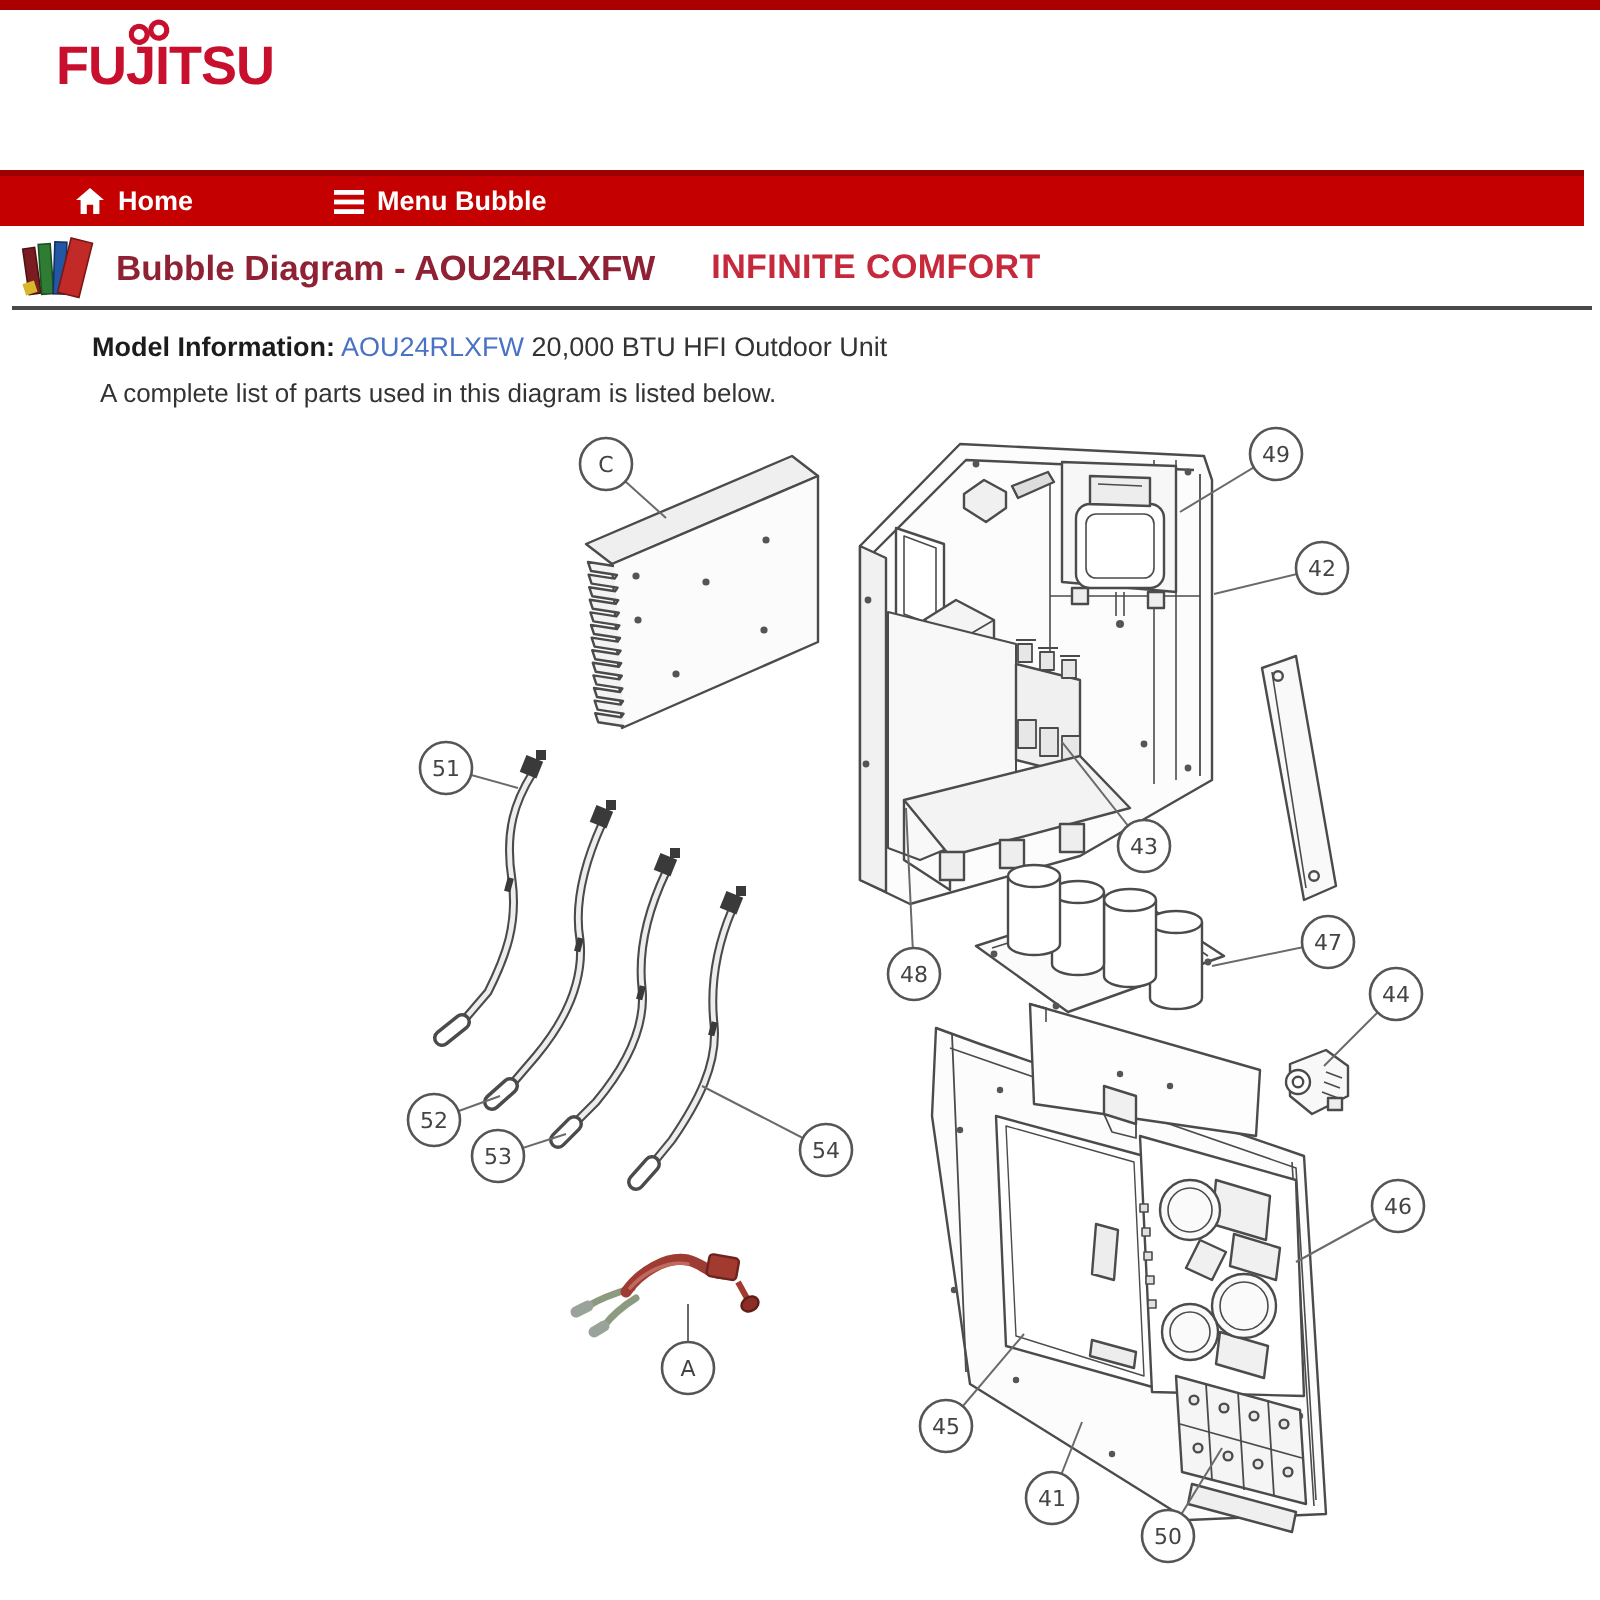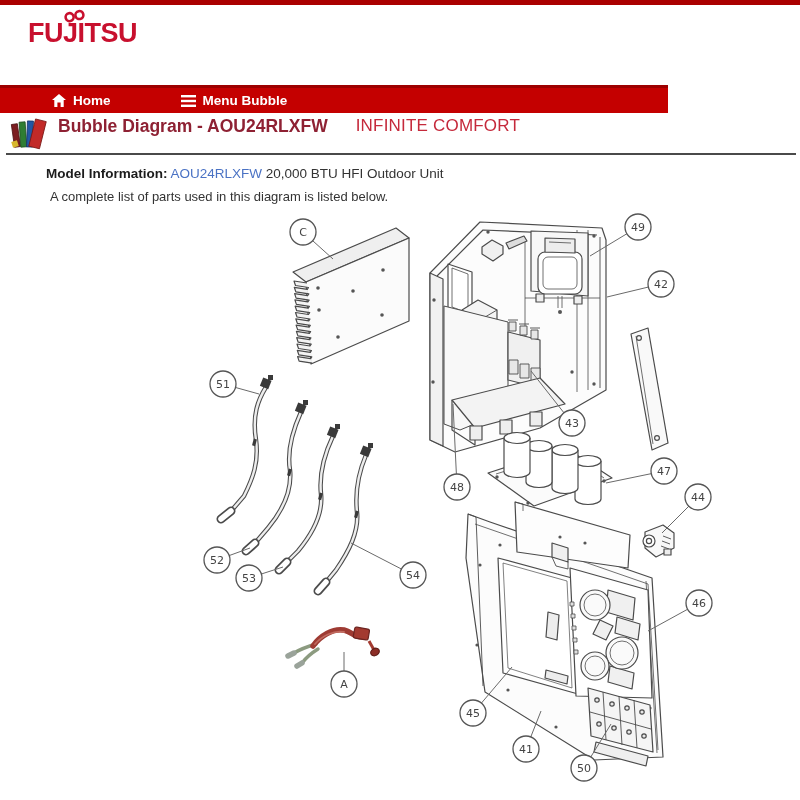--- a/index.html
+++ b/index.html
@@ -7,27 +7,27 @@
     --title_color:#8e2133; --tagline_color:#c5293b; --link_color:#4a72c4;
     --text_color:#333333; --rule_color:#4a4a4a;
   }
   *{margin:0;padding:0;box-sizing:border-box;}
   html,body{width:800px;height:800px;}
   body{position:relative;background:#ffffff;font-family:"Liberation Sans",sans-serif;overflow:hidden;}
   .top-strip{position:absolute;top:0;left:0;width:800px;height:5px;background:var(--top_strip);}
   .logo-wrap{position:absolute;top:18px;left:28px;}
   .logo-text{font-size:27px;font-weight:bold;color:var(--brand_red);letter-spacing:-0.5px;}
   .logo-swirl{position:absolute;left:32px;top:-9px;}
-  .nav-bar{position:absolute;top:85px;left:0;width:668px;height:28px;background:var(--nav_bg);
-           display:flex;align-items:center;padding-left:52px;gap:70px;border-top:3px solid #9d0000;}
+  .nav-bar{position:absolute;top:85px;left:0;width:792px;height:28px;background:var(--nav_bg);
+           display:flex;align-items:center;padding-left:38px;gap:70px;border-top:3px solid #9d0000;}
   .nav-item{display:flex;align-items:center;gap:7px;color:#ffffff;font-size:13.5px;font-weight:bold;cursor:pointer;}
-  .title-row{position:absolute;top:116px;left:10px;display:flex;align-items:flex-start;}
+  .title-row{position:absolute;top:116px;left:10px;display:flex;align-items:center;}
   .books-icon{width:38px;height:36px;position:relative;}
   .page-title{font-size:17.5px;font-weight:bold;color:var(--title_color);margin-left:10px;}
-  .tagline{font-size:17px;font-weight:normal;color:var(--tagline_color);margin-left:28px;letter-spacing:0.2px;}
+  .tagline{font-size:17px;font-weight:bold;color:var(--tagline_color);margin-left:28px;letter-spacing:0.2px;}
   .title-rule{position:absolute;top:153px;left:6px;width:790px;border-bottom:2px solid var(--rule_color);}
   .model-line{position:absolute;top:166px;left:10px;font-size:13.5px;color:var(--text_color);}
   .model-label{font-weight:bold;color:#1c1c1c;padding-left:36px;}
   .model-link{color:var(--link_color);text-decoration:none;cursor:pointer;}
   .note-line{position:absolute;top:189px;left:10px;font-size:13px;color:var(--text_color);margin-left:40px;}
   svg.diagram{position:absolute;top:0;left:0;pointer-events:none;}
   svg.diagram .bubble{pointer-events:all;cursor:pointer;}
   svg.diagram text{font-family:"DejaVu Sans",sans-serif;}
 </style>
 </head>

